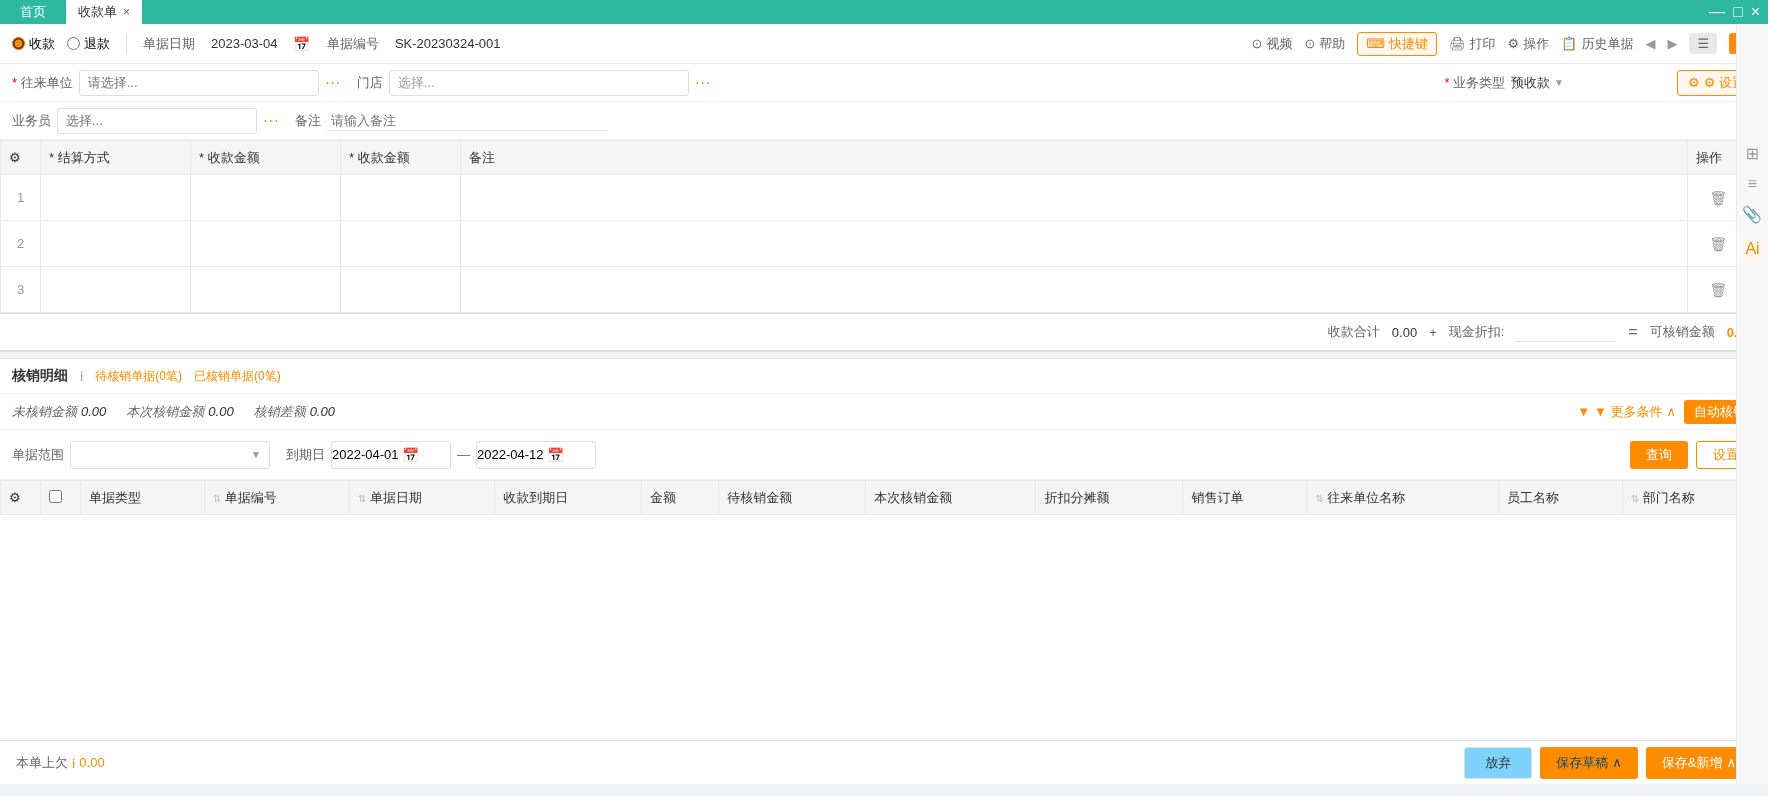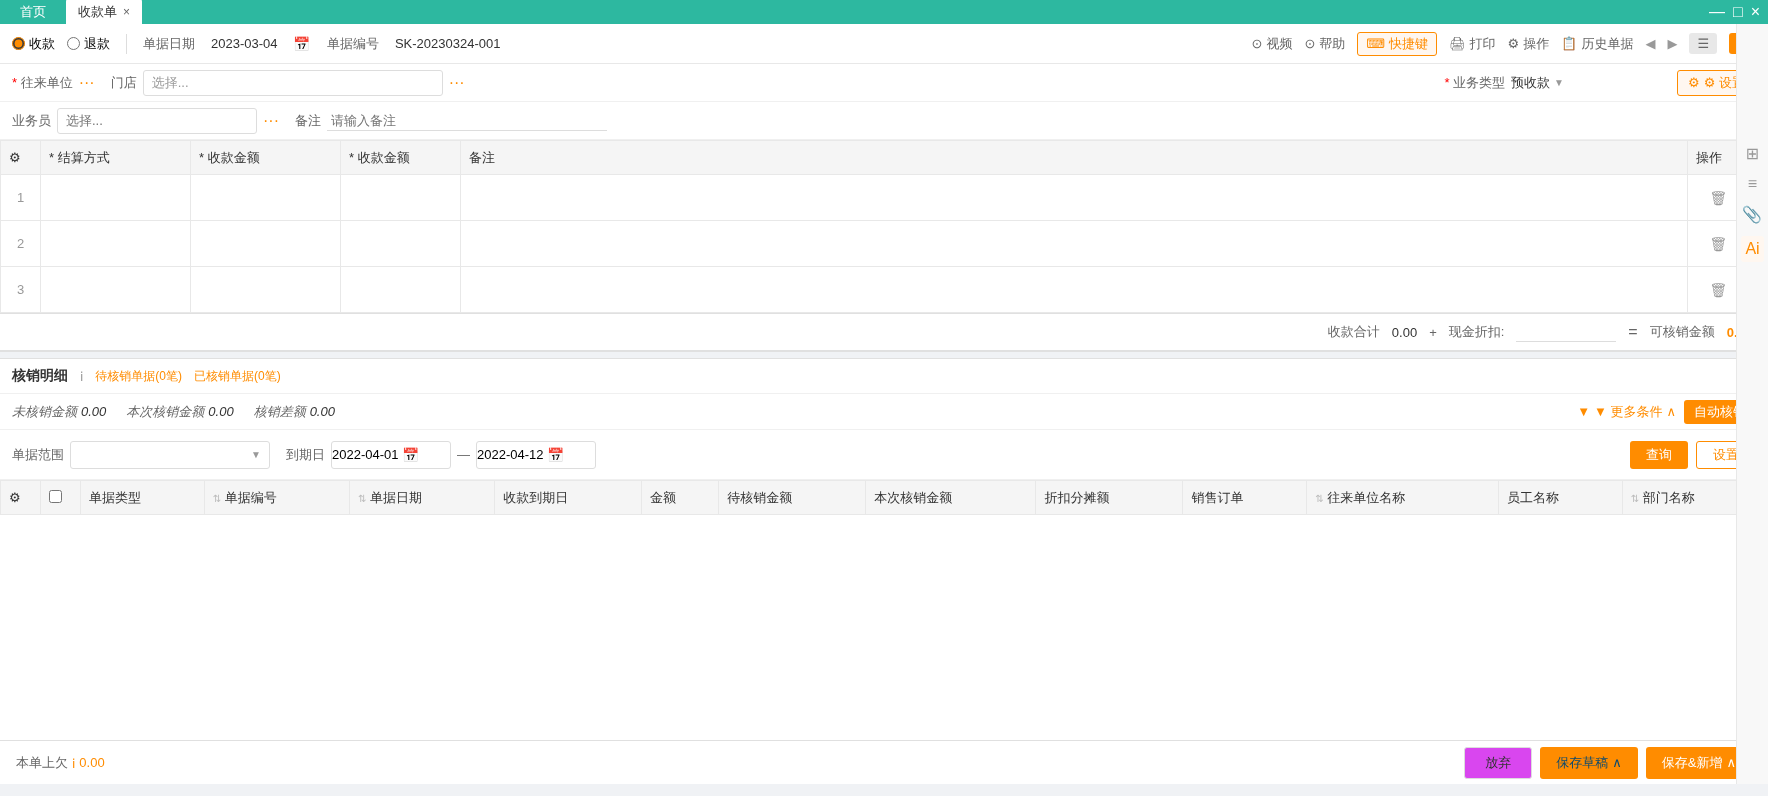--- a/index.html
+++ b/index.html
@@ -225,21 +225,21 @@
       border-top: 1px solid #e0e0e0;
       padding: 8px 16px;
       display: flex;
       align-items: center;
       height: 44px;
     }
     .footer-info { display: flex; align-items: center; gap: 4px; color: #666; }
     .footer-info-icon { color: #ff8c00; cursor: pointer; }
     .footer-value { color: #ff8c00; }
     .footer-actions { margin-left: auto; display: flex; gap: 8px; }
-    .btn-abandon { background: #d946ef; border: 1px solid #ddd; color: #333; padding: 6px 20px; border-radius: 3px; cursor: pointer; height: 32px; }
+    .btn-abandon { background: #7dd3fc; border: 1px solid #ddd; color: #333; padding: 6px 20px; border-radius: 3px; cursor: pointer; height: 32px; }
     .btn-save-draft { background: #ff8c00; color: #0c4a6e; border: none; padding: 6px 16px; border-radius: 3px; cursor: pointer; height: 32px; display: flex; align-items: center; gap: 4px; }
     .btn-save-new { background: #ff8c00; color: #fff; border: none; padding: 6px 16px; border-radius: 3px; cursor: pointer; height: 32px; display: flex; align-items: center; gap: 4px; }
 
     
     .right-sidebar {
       position: absolute;
       right: 0;
       top: 0;
       width: 32px;
       height: 100%;
@@ -330,20 +330,21 @@
       <span style="color:#999;cursor:pointer;">◀</span>
       <span style="color:#999;cursor:pointer;">▶</span>
       <span style="background:#e8e8e8;padding:3px 8px;border-radius:3px;cursor:pointer;color:#666;">☰</span>
       <span style="background:#ff8c00;padding:3px 8px;border-radius:3px;cursor:pointer;color:#fff;">⊞</span>
     </div>
   </div>
 
   <div class="form-row">
     <div class="form-field">
       <span class="form-label required">往来单位</span>
+      <input class="form-input" style="width: 240px;" placeholder="请选择...">
       <span class="more-btn">···</span>
     </div>
     <div class="form-field">
       <span class="form-label">门店</span>
       <div class="select-input" style="width:300px;">
         <span class="placeholder">选择...</span>
       </div>
       <span class="more-btn">···</span>
     </div>
     <div class="form-field" style="margin-left:auto;">

